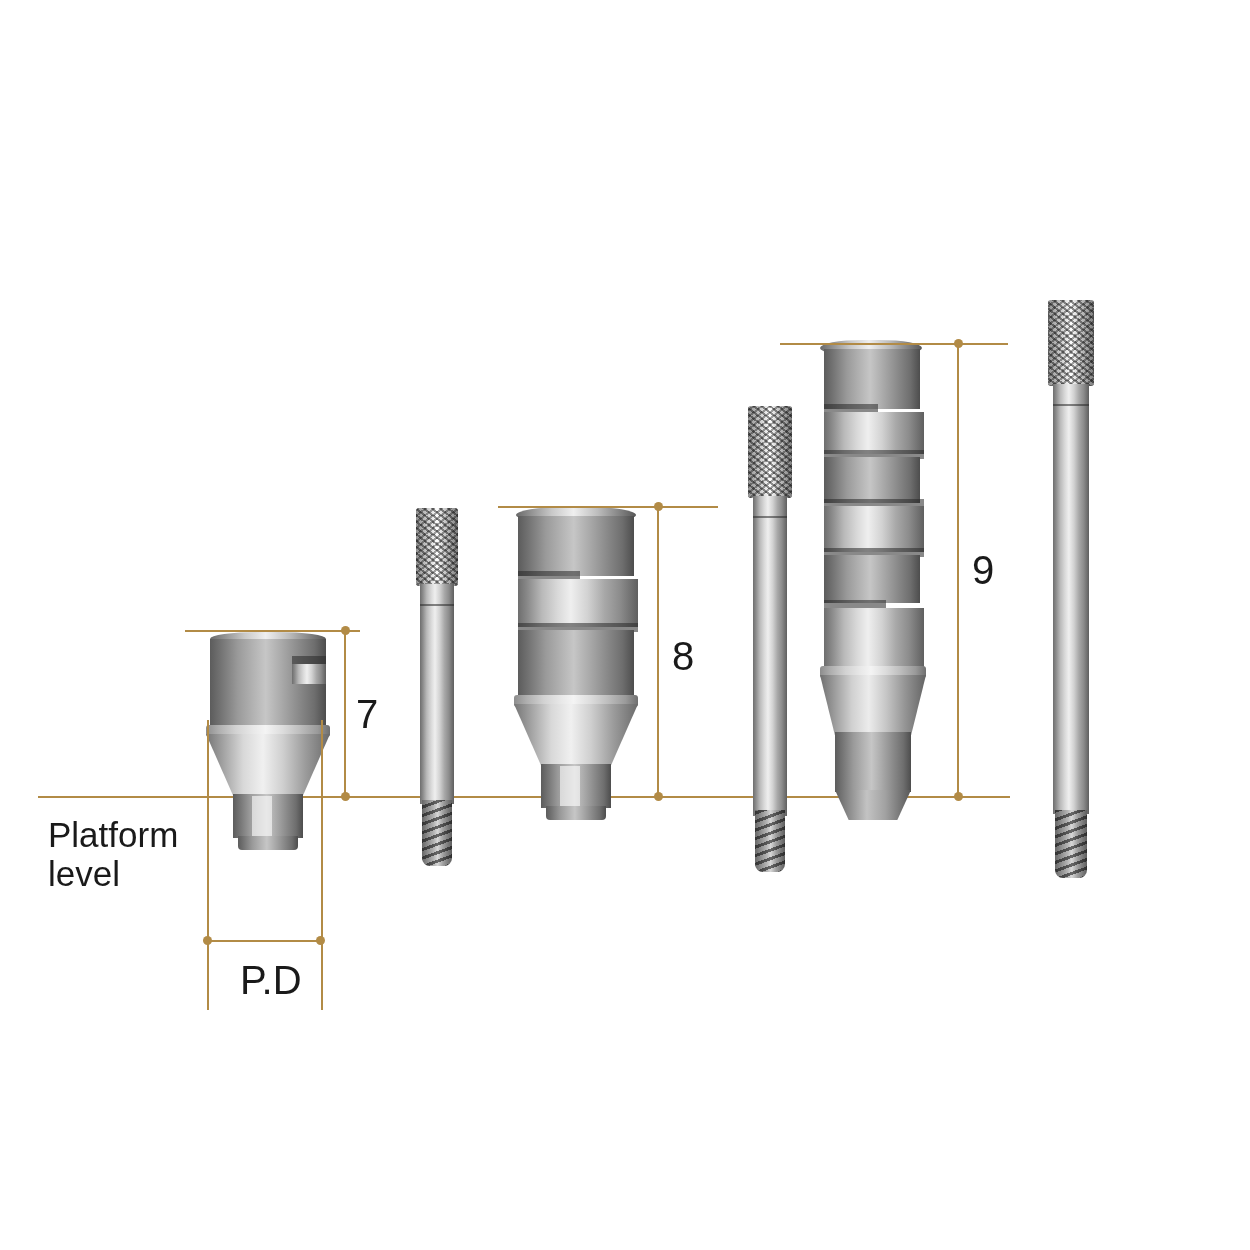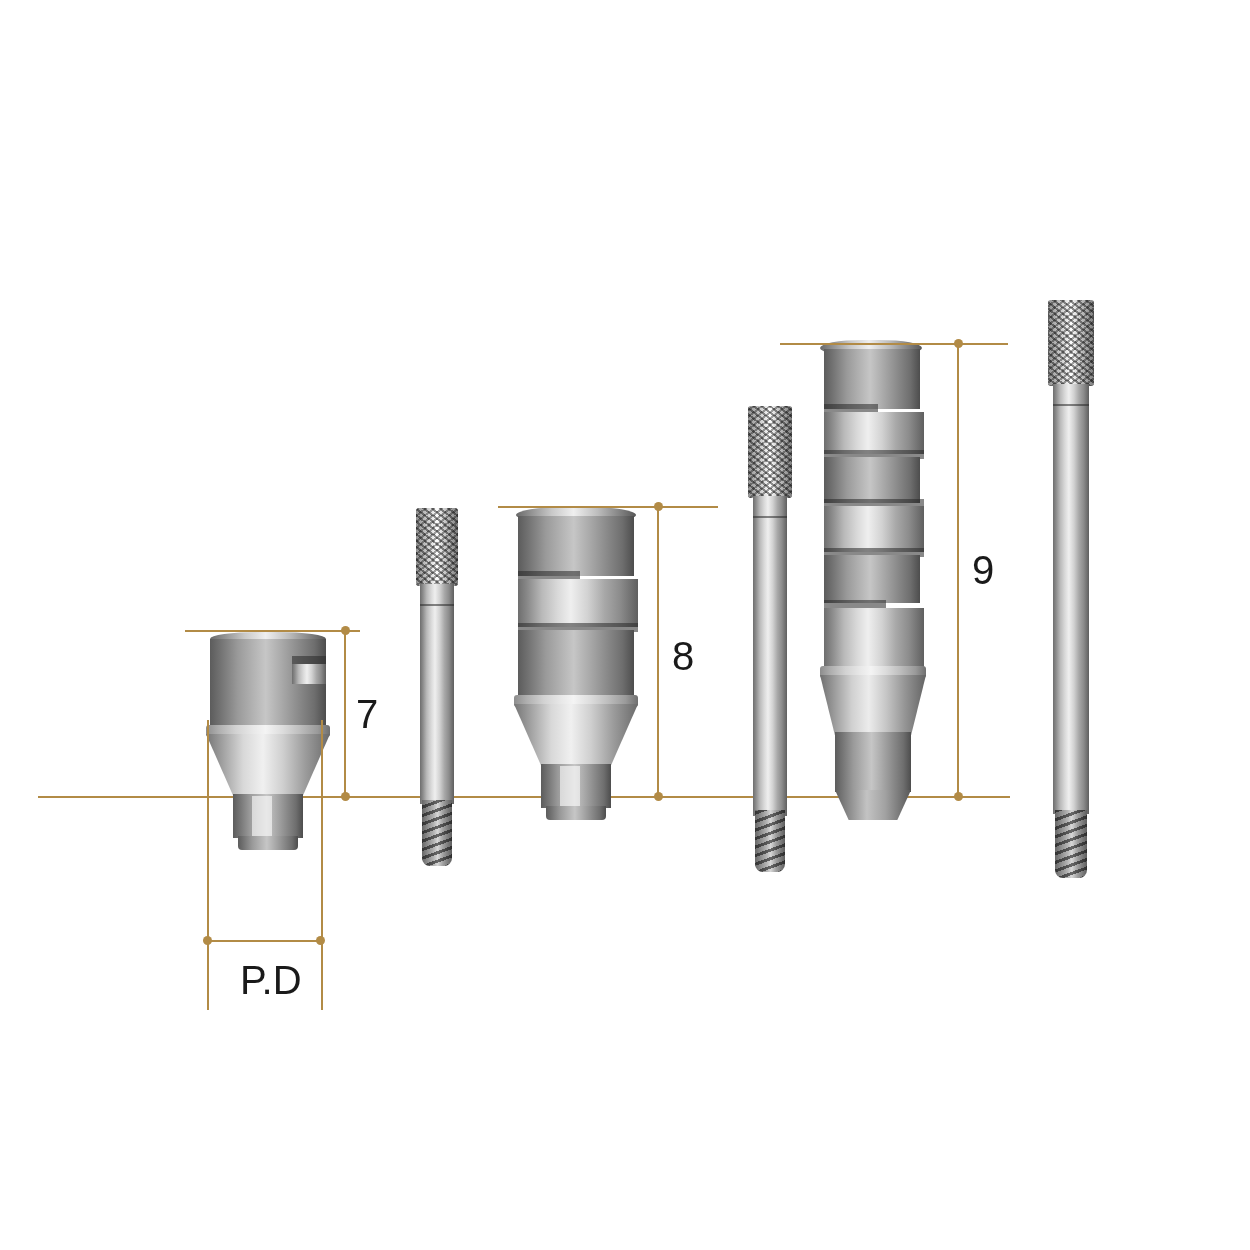--- a/index.html
+++ b/index.html
@@ -74,20 +74,22 @@
   .hilite{position:absolute;background:rgba(255,255,255,.55);}
   .taper{position:absolute;}
 </style>
 </head>
 <body>
 
 <div id="stage">
 
   <div class="dimline h" style="left:38px;top:796px;width:972px;"></div>
 
+  <div class="platlabel" style="left:48px;top:815px;">Platform
+level</div>
 
   <div class="part" style="left:200px;top:630px;width:140px;height:240px;">
 
     <div class="cap" style="left:10px;top:2px;width:116px;height:14px;"></div>
 
     <div class="metal-dark" style="left:10px;top:9px;width:116px;height:88px;"></div>
 
     <div class="shadowline" style="left:92px;top:26px;width:34px;height:8px;"></div>
     <div class="metal" style="left:92px;top:34px;width:34px;height:20px;"></div>
 

